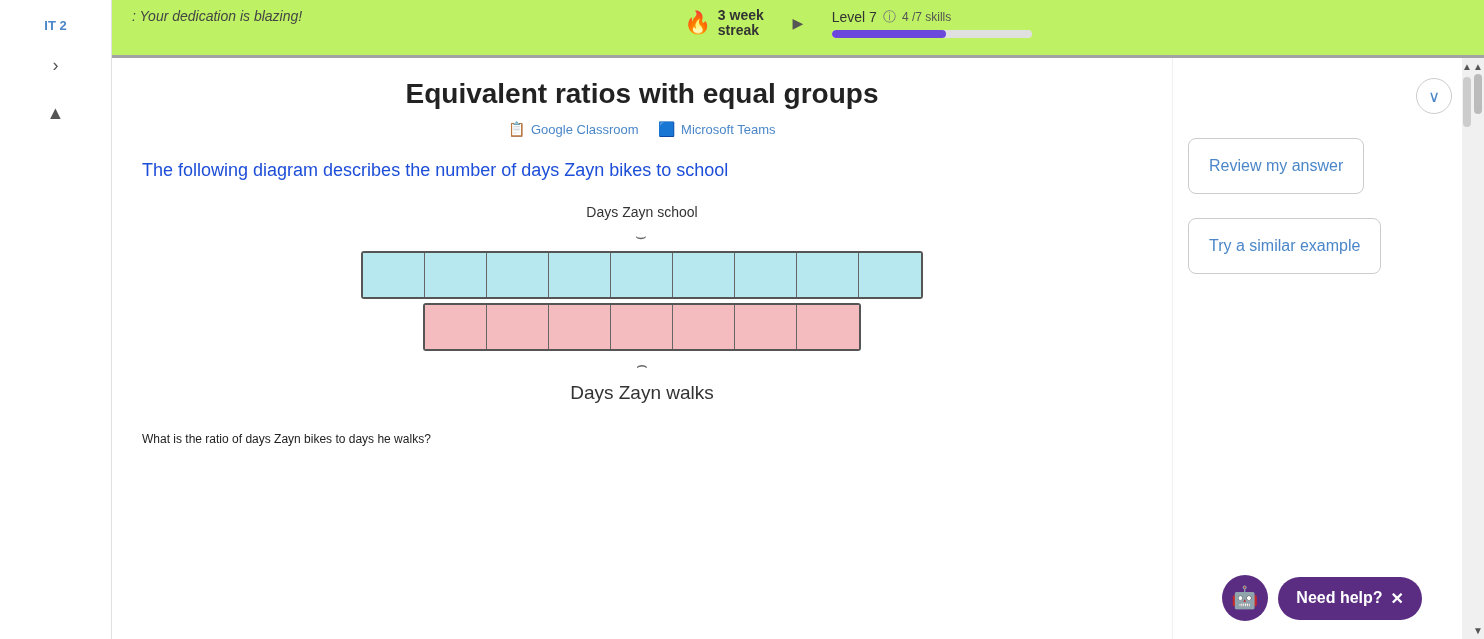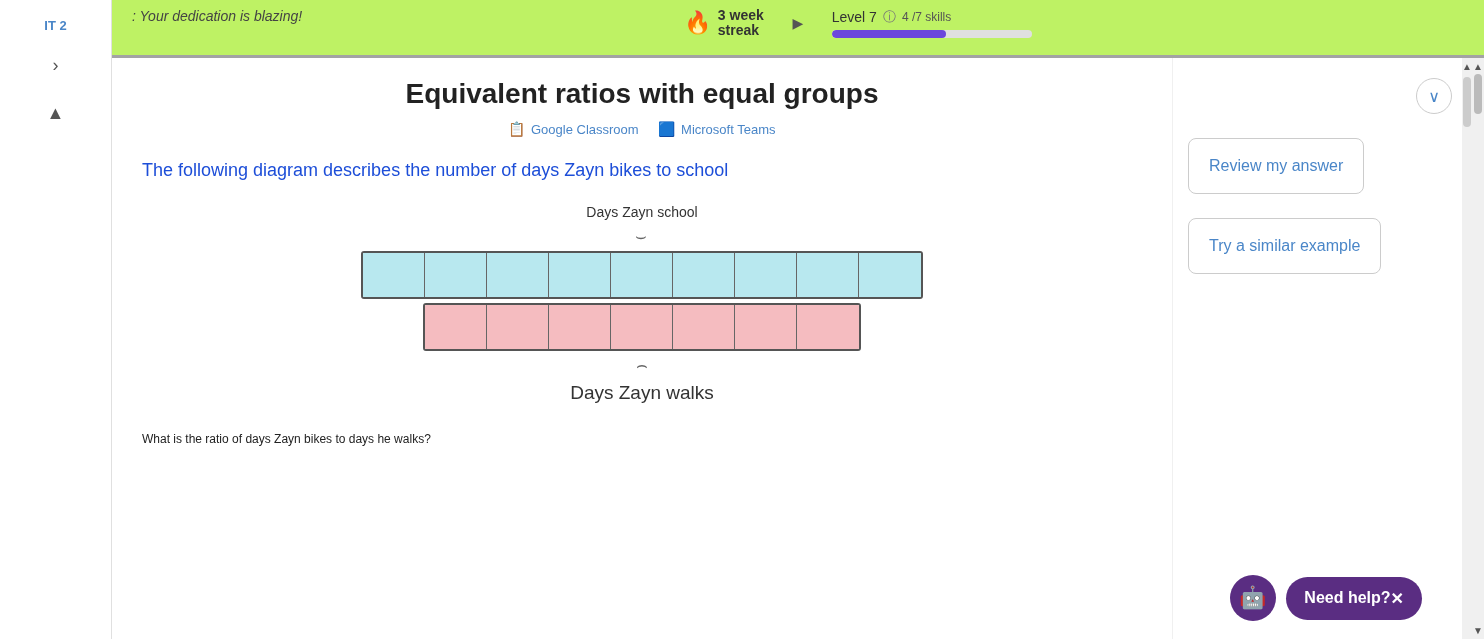--- a/index.html
+++ b/index.html
@@ -302,20 +302,21 @@
       background: #5a2d82;
       color: #fff;
       border: none;
       border-radius: 24px;
       padding: 12px 18px;
       font-size: 16px;
       font-weight: 600;
       cursor: pointer;
       display: flex;
       align-items: center;
+      gap: 8px;
     }
     .need-help-close {
       font-size: 16px;
       color: #fff;
       cursor: pointer;
     }
 
     
     .it-label {
       font-size: 13px;

